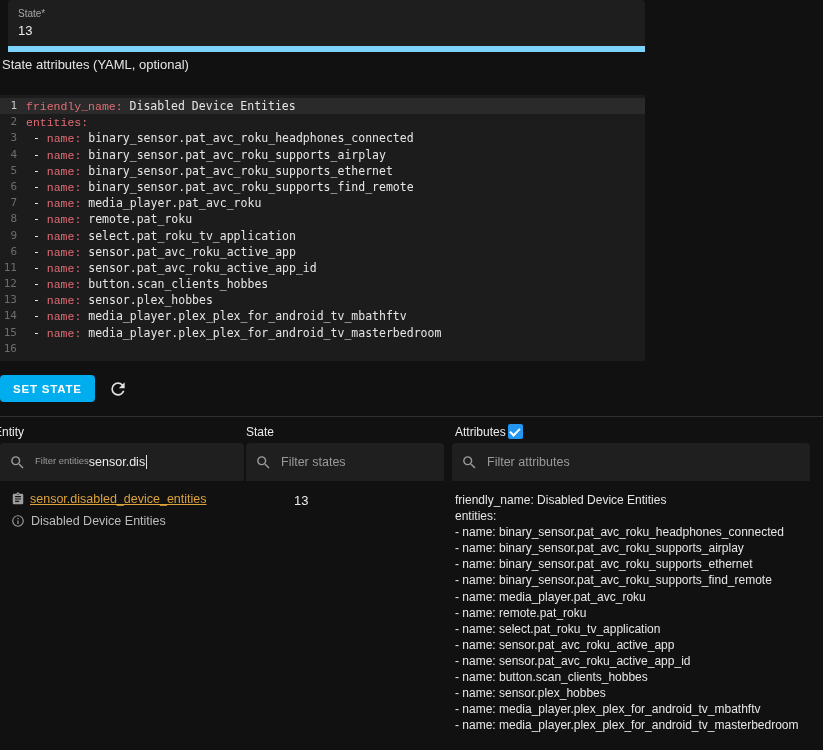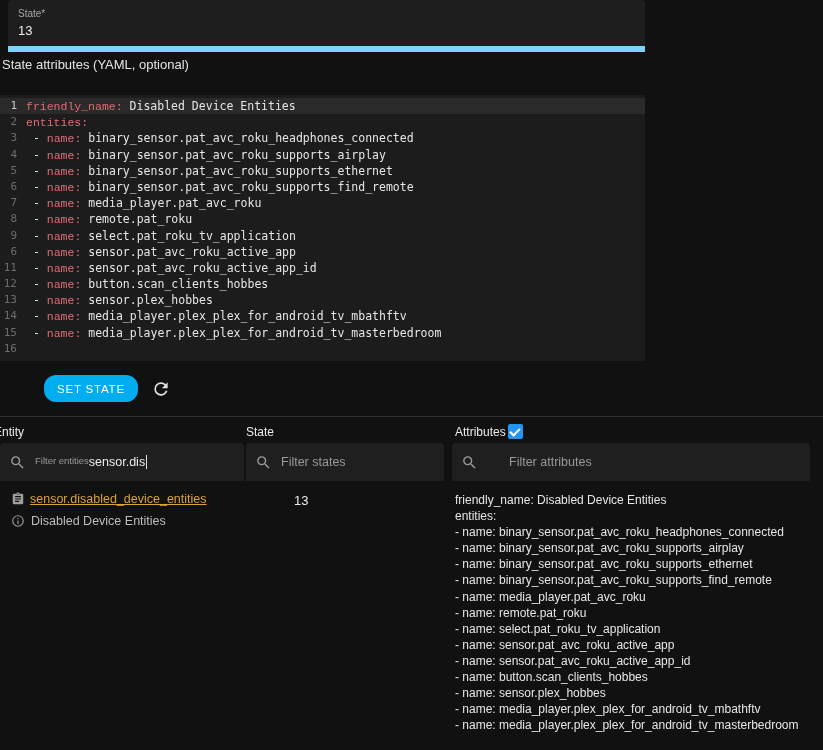--- a/index.html
+++ b/index.html
@@ -34,22 +34,22 @@
   .code-line:first-child .ln { color:#c6c6c6; }
   .ln { flex:none; width:17px; text-align:right; padding-right:5px; color:#6d6d6d; font-size:11px; }
   .code { white-space:pre; color:#e6e6e6; padding-left:4px; }
   .code .k { color:#e06c75;font-family:Liberation Mono, monospace; }
   .code .d, .code .v { color:#e6e6e6; }
 
   
   .actions { position:absolute; left:0; top:375px; display:flex; align-items:center; }
   .btn-set-state {
     height:27px; padding:0 13px; background:#00aeef; color:#ffffff;
-    font-family:inherit; font-size:11.5px; font-weight:normal; letter-spacing:0.8px;
-    border:none; border-radius:12px; cursor:pointer;margin-left:44px;
+    font-family:inherit; font-size:11.5px; font-weight:bold; letter-spacing:0.8px;
+    border:none; border-radius:4px; cursor:pointer;
   }
   .refresh-btn { margin-left:13px; width:20px; height:20px; background:none; border:none; padding:0; cursor:pointer; }
 
   
   .divider { position:absolute; left:0; top:416px; width:823px; height:1px; background:#303030; }
 
   
   .thead { position:absolute; left:0; top:424px; width:823px; display:flex; font-size:12px; color:#ececec; align-items:center; }
   .th-entity { width:246px; }
   .th-entity span { position:relative; left:-6px; }
@@ -64,21 +64,21 @@
   }
 
   
   .filters { position:absolute; left:0; top:443px; width:823px; height:38px; display:flex; }
   .filter {
     background:#1f1f1f; display:flex; align-items:center; padding-left:9px;
     border-radius:4px 4px 0 0; box-sizing:border-box; cursor:text;
   }
   .f1 { width:244px; }
   .f2 { width:198px; margin-left:2px; }
-  .f3 { flex:1; margin-left:8px; margin-right:13px;gap:22px; }
+  .f3 { flex:1; margin-left:8px; margin-right:13px; }
   .search-ic { flex:none; width:17px; height:17px; margin-right:9px; }
   .f-stack { display:flex; flex-direction:row; justify-content:center; }
   .f-lab { font-size:9.5px; color:#9a9a9a; line-height:12px; }
   .f-val { font-size:12.5px; color:#ececec; line-height:15px; display:flex; align-items:center; }
   .caret { width:1px; height:14px; background:#e0e0e0; margin-left:1px; animation:blink 1s steps(2,start) infinite; }
   @keyframes blink { 50% { opacity:0; } }
   .placeholder { font-size:12.5px; color:#9a9a9a; }
 
   
   .trow { position:absolute; left:0; top:488px; width:823px; display:flex; align-items:flex-start; }

